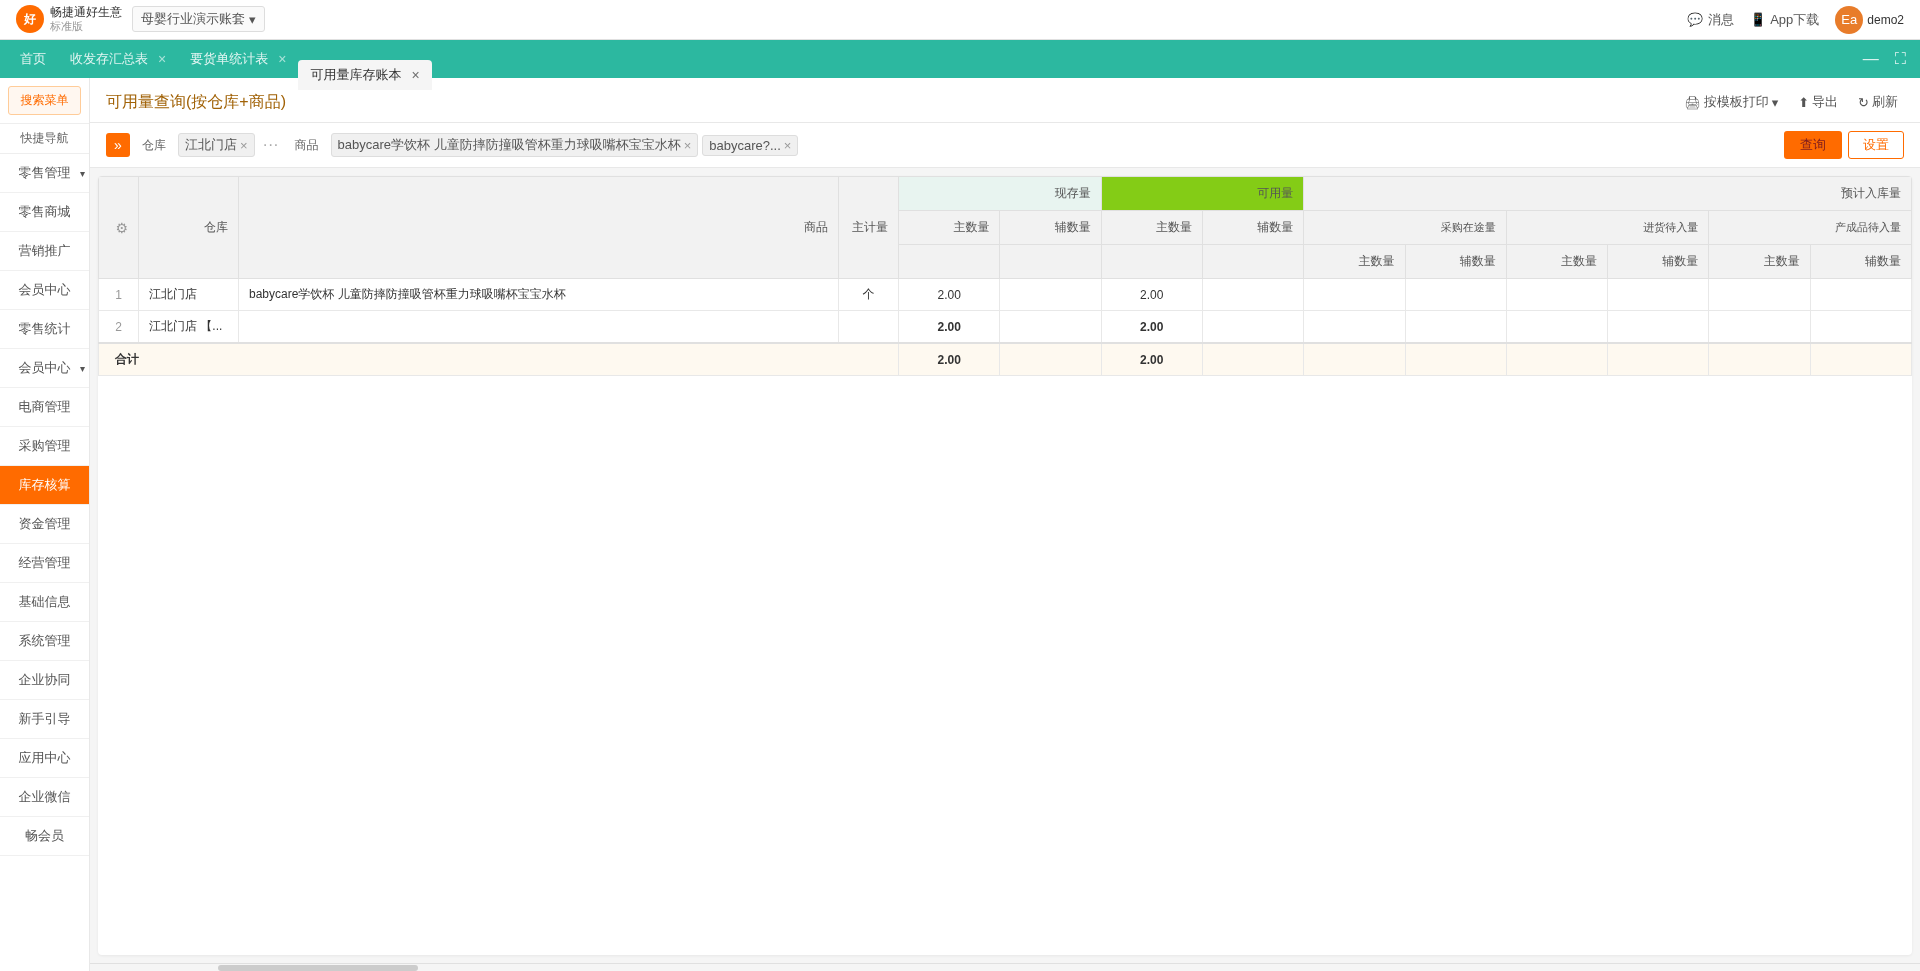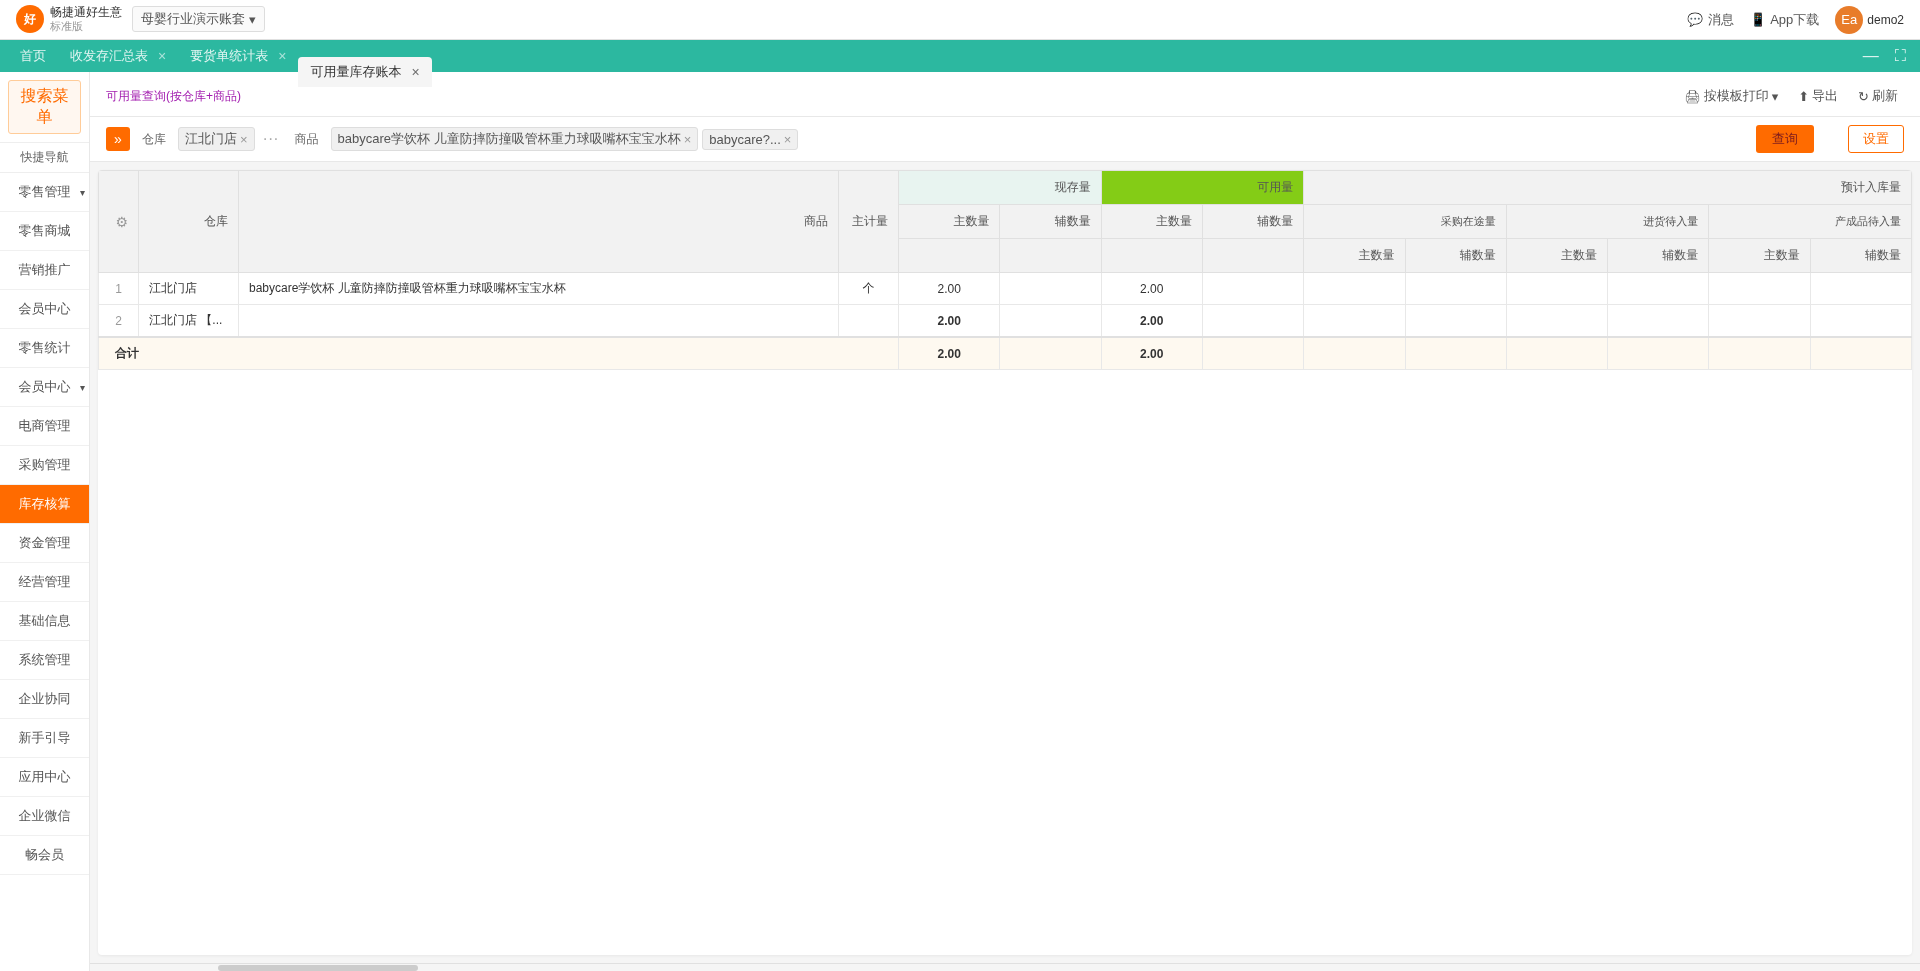--- a/index.html
+++ b/index.html
@@ -22,21 +22,21 @@
     .logo-text { font-size: 12px; color: #333; line-height: 1.2; }
     .logo-sub { color: #999; font-size: 11px; }
     .industry-select { display: flex; align-items: center; gap: 4px; color: #555; font-size: 12px; padding: 3px 8px; border: 1px solid #ddd; border-radius: 3px; cursor: pointer; background: #fafafa; }
     .top-bar-right { display: flex; align-items: center; gap: 16px; }
     .top-bar-btn { display: flex; align-items: center; gap: 4px; color: #555; font-size: 12px; cursor: pointer; }
     .avatar { width: 28px; height: 28px; border-radius: 50%; background: #e87c2a; display: flex; align-items: center; justify-content: center; color: white; font-size: 11px; }
     .user-name { font-size: 12px; color: #333; }
 
     
     .tab-bar {
-      height: 32px;
+      height: 38px;
       background: #2cb8a0;
       display: flex;
       align-items: center;
       padding: 0 0 0 8px;
       flex-shrink: 0;
       gap: 0;
     }
     .tab-item {
       height: 30px;
       display: flex;
@@ -62,21 +62,21 @@
     .sidebar {
       width: 90px;
       background: #fff;
       border-right: 1px solid #e8e8e8;
       display: flex;
       flex-direction: column;
       flex-shrink: 0;
       overflow-y: auto;
     }
     .sidebar-search { padding: 8px; border-bottom: 1px solid #eee; }
-    .sidebar-search-btn { width: 100%; padding: 5px; background: #fff7f0; color: #ff6b00; border: 1px solid #ffcc99; border-radius: 3px; cursor: pointer; font-size: 16px; text-align: center; }
+    .sidebar-search-btn { width: 100%; padding: 5px; background: #fff7f0; color: #ff6b00; border: 1px solid #ffcc99; border-radius: 3px; cursor: pointer; font-size: 12px; text-align: center; }
     .sidebar-nav-btn { padding: 6px; text-align: center; color: #666; font-size: 12px; cursor: pointer; border-bottom: 1px solid #eee; }
     .sidebar-item {
       padding: 10px 4px;
       text-align: center;
       color: #555;
       font-size: 12px;
       cursor: pointer;
       border-bottom: 1px solid #f0f0f0;
       display: flex;
       flex-direction: column;
@@ -93,21 +93,21 @@
     
     .page-header {
       background: #fff;
       padding: 12px 16px 8px;
       border-bottom: 1px solid #e8e8e8;
       display: flex;
       align-items: center;
       justify-content: space-between;
       flex-shrink: 0;
     }
-    .page-title { font-size: 12px; color: #a21caf; font-weight: 500; }
+    .page-title { font-size: 16px; color: #a16207; font-weight: 500; }
     .page-actions { display: flex; align-items: center; gap: 8px; }
     .page-action-btn { display: flex; align-items: center; gap: 3px; color: #555; font-size: 12px; cursor: pointer; padding: 3px 6px; }
 
     
     .filter-bar {
       background: #fff;
       padding: 8px 16px;
       display: flex;
       align-items: center;
       gap: 12px;
@@ -123,21 +123,21 @@
     .filter-tags { display: flex; align-items: center; gap: 4px; flex-wrap: wrap; }
     .filter-tag {
       display: flex; align-items: center; gap: 3px;
       background: #f0f0f0; border: 1px solid #ddd; border-radius: 3px;
       padding: 2px 6px; font-size: 12px; color: #555;
     }
     .filter-tag .remove { cursor: pointer; color: #999; font-size: 13px; line-height: 1; }
     .filter-more { color: #aaa; font-size: 16px; cursor: pointer; padding: 0 4px; }
     .filter-actions { margin-left: auto; display: flex; gap: 6px; }
     .btn-query { background: #ff6b00; color: #7f1d1d; border: none; padding: 5px 16px; border-radius: 3px; cursor: pointer; font-size: 13px; }
-    .btn-setting { background: white; color: #ff6b00; border: 1px solid #ff6b00; padding: 4px 14px; border-radius: 3px; cursor: pointer; font-size: 13px; margin-left: 28px; }
+    .btn-setting { background: white; color: #ff6b00; border: 1px solid #ff6b00; padding: 4px 14px; border-radius: 3px; cursor: pointer; font-size: 13px; }
 
     
     .table-area { flex: 1; padding: 0; overflow: auto; background: #fff; margin: 8px; border-radius: 4px; box-shadow: 0 1px 3px rgba(0,0,0,0.06); }
     table { width: 100%; border-collapse: collapse; font-size: 13px; }
     thead tr { background: #f2f2f2; }
     th { padding: 8px 10px; border: 1px solid #e0e0e0; color: #555; font-weight: 500; text-align: right; font-size: 12px; white-space: nowrap; }
     td { padding: 7px 10px; border: 1px solid #e8e8e8; color: #333; text-align: center; font-size: 12px; white-space: nowrap; }
 
     
     .footer-row { background: #fef9f0; }

